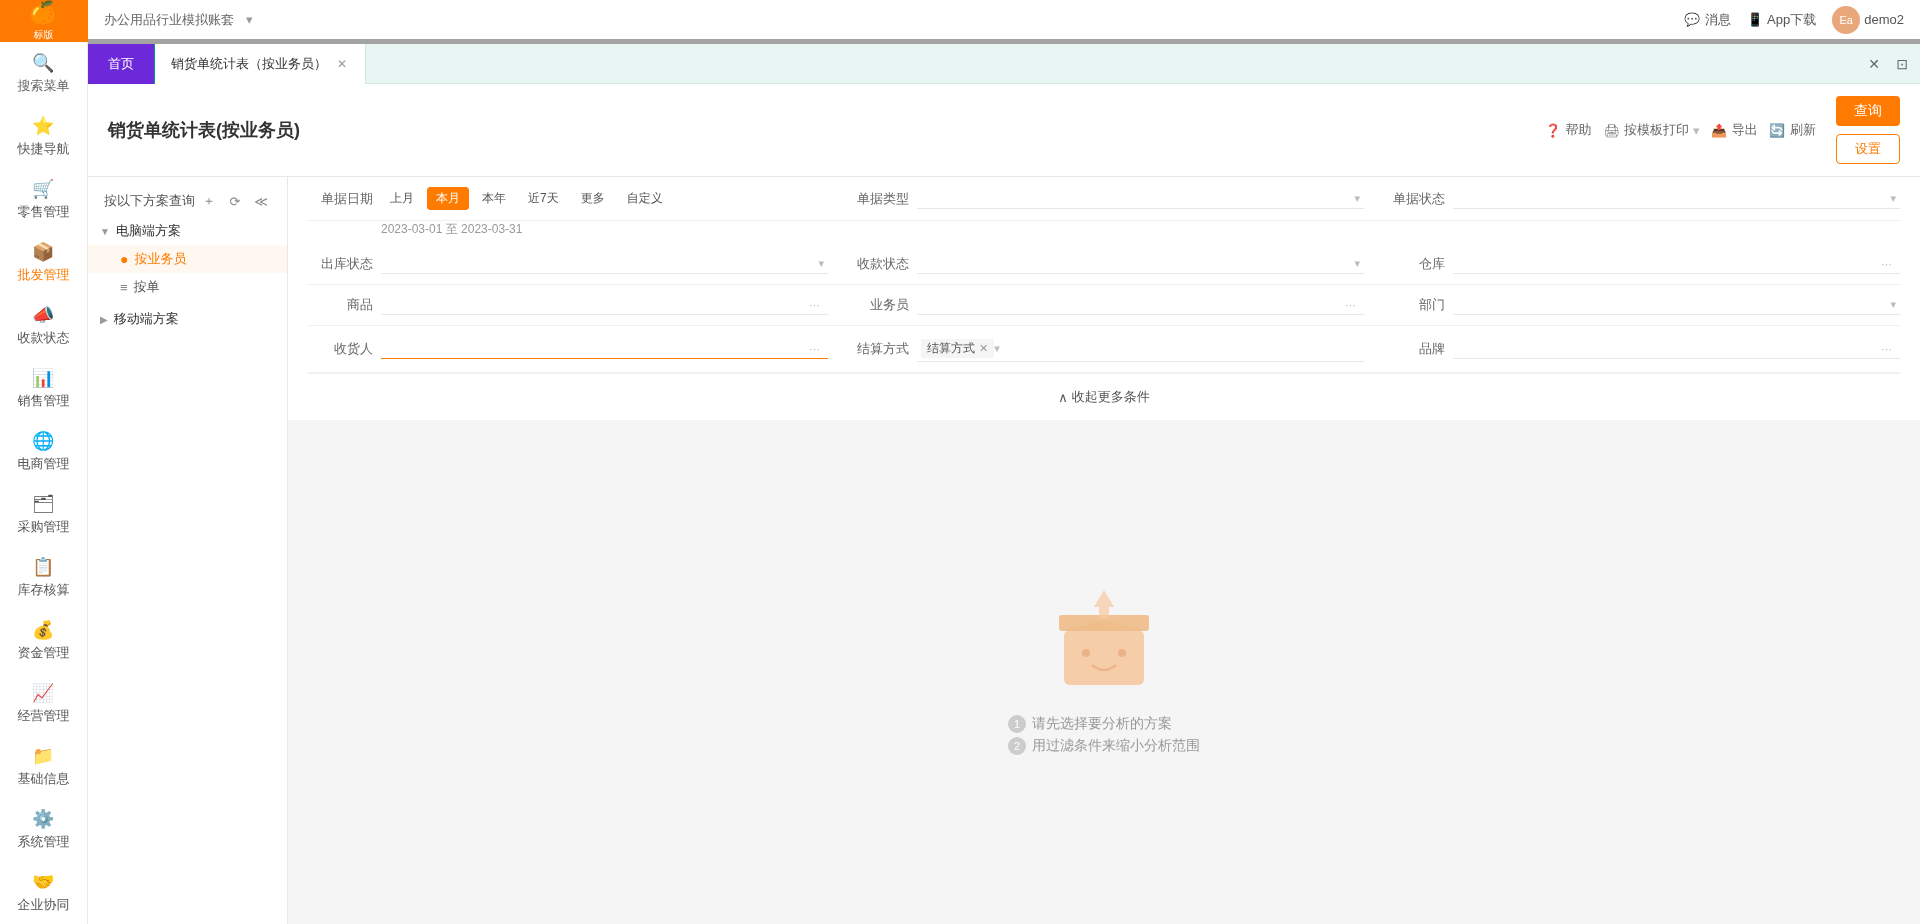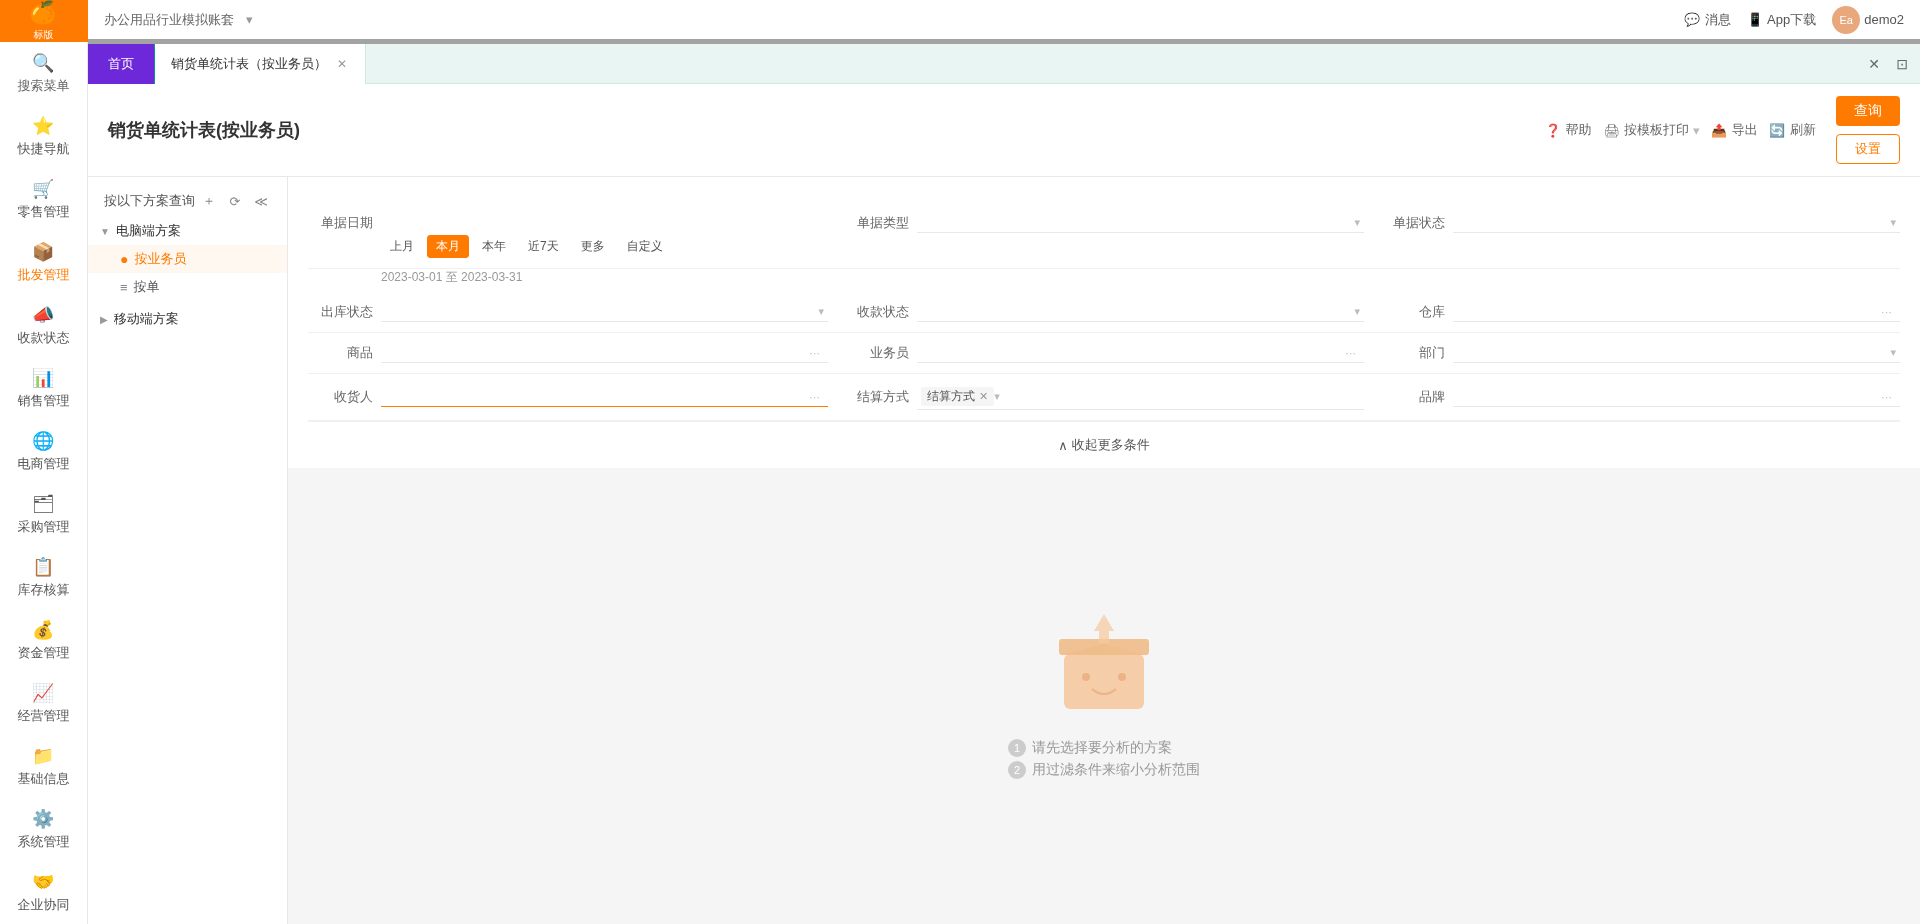--- a/index.html
+++ b/index.html
@@ -37,21 +37,21 @@
     
     .content { flex: 1; background: #f5f5f5; overflow: auto; padding: 0; display: flex; flex-direction: column; }
 
     
     .page-header { background: #fff; padding: 12px 20px; display: flex; align-items: center; justify-content: space-between; border-bottom: 1px solid #e8e8e8; }
     .page-title { font-size: 18px; font-weight: 600; color: #333; }
     .page-actions { display: flex; align-items: center; gap: 12px; }
     .page-action-btn { display: flex; align-items: center; gap: 4px; color: #666; font-size: 13px; cursor: pointer; }
     .btn-primary { background: #ff7a00; color: #fff; border: none; padding: 6px 18px; border-radius: 4px; cursor: pointer; font-size: 14px; }
     .btn-secondary { background: #fff; color: #ff7a00; border: 1px solid #ff7a00; padding: 5px 18px; border-radius: 4px; cursor: pointer; font-size: 13px; margin-top: 4px; }
-    .date-btn { padding: 2px 8px; border-radius: 3px; cursor: pointer; font-size: 12px; color: #555; border: 1px solid transparent; margin-top: 48px; }
+    .date-btn { padding: 2px 8px; border-radius: 3px; cursor: pointer; font-size: 12px; color: #555; border: 1px solid transparent; }
     .date-btn.active { background: #ff7a00; color: #fff; border-color: #ff7a00; }
     .dots-btn { color: #bbb; cursor: pointer; padding: 0 4px; }
     .collapse-btn { display: flex; align-items: center; justify-content: center; gap: 4px; color: #555; font-size: 13px; cursor: pointer; padding: 6px 0; }
     .left-panel { width: 200px; background: #fff; border-right: 1px solid #e8e8e8; padding: 8px 0; }
     .left-panel-header { display: flex; align-items: center; padding: 6px 12px; font-size: 13px; color: #555; gap: 4px; justify-content: center; }
     .left-panel-header-title { font-weight: 500; }
     .left-panel-header-actions { display: flex; gap: 6px; }
     .lp-icon { width: 20px; height: 20px; display: flex; align-items: center; justify-content: center; cursor: pointer; border-radius: 3px; color: #888; }
     .tree-group { padding: 5px 12px; cursor: pointer; color: #333; font-size: 13px; display: flex; align-items: center; gap: 6px; font-weight: 500; }
     .tree-child { padding: 5px 12px 5px 32px; cursor: pointer; color: #555; font-size: 13px; display: flex; align-items: center; gap: 6px; }

